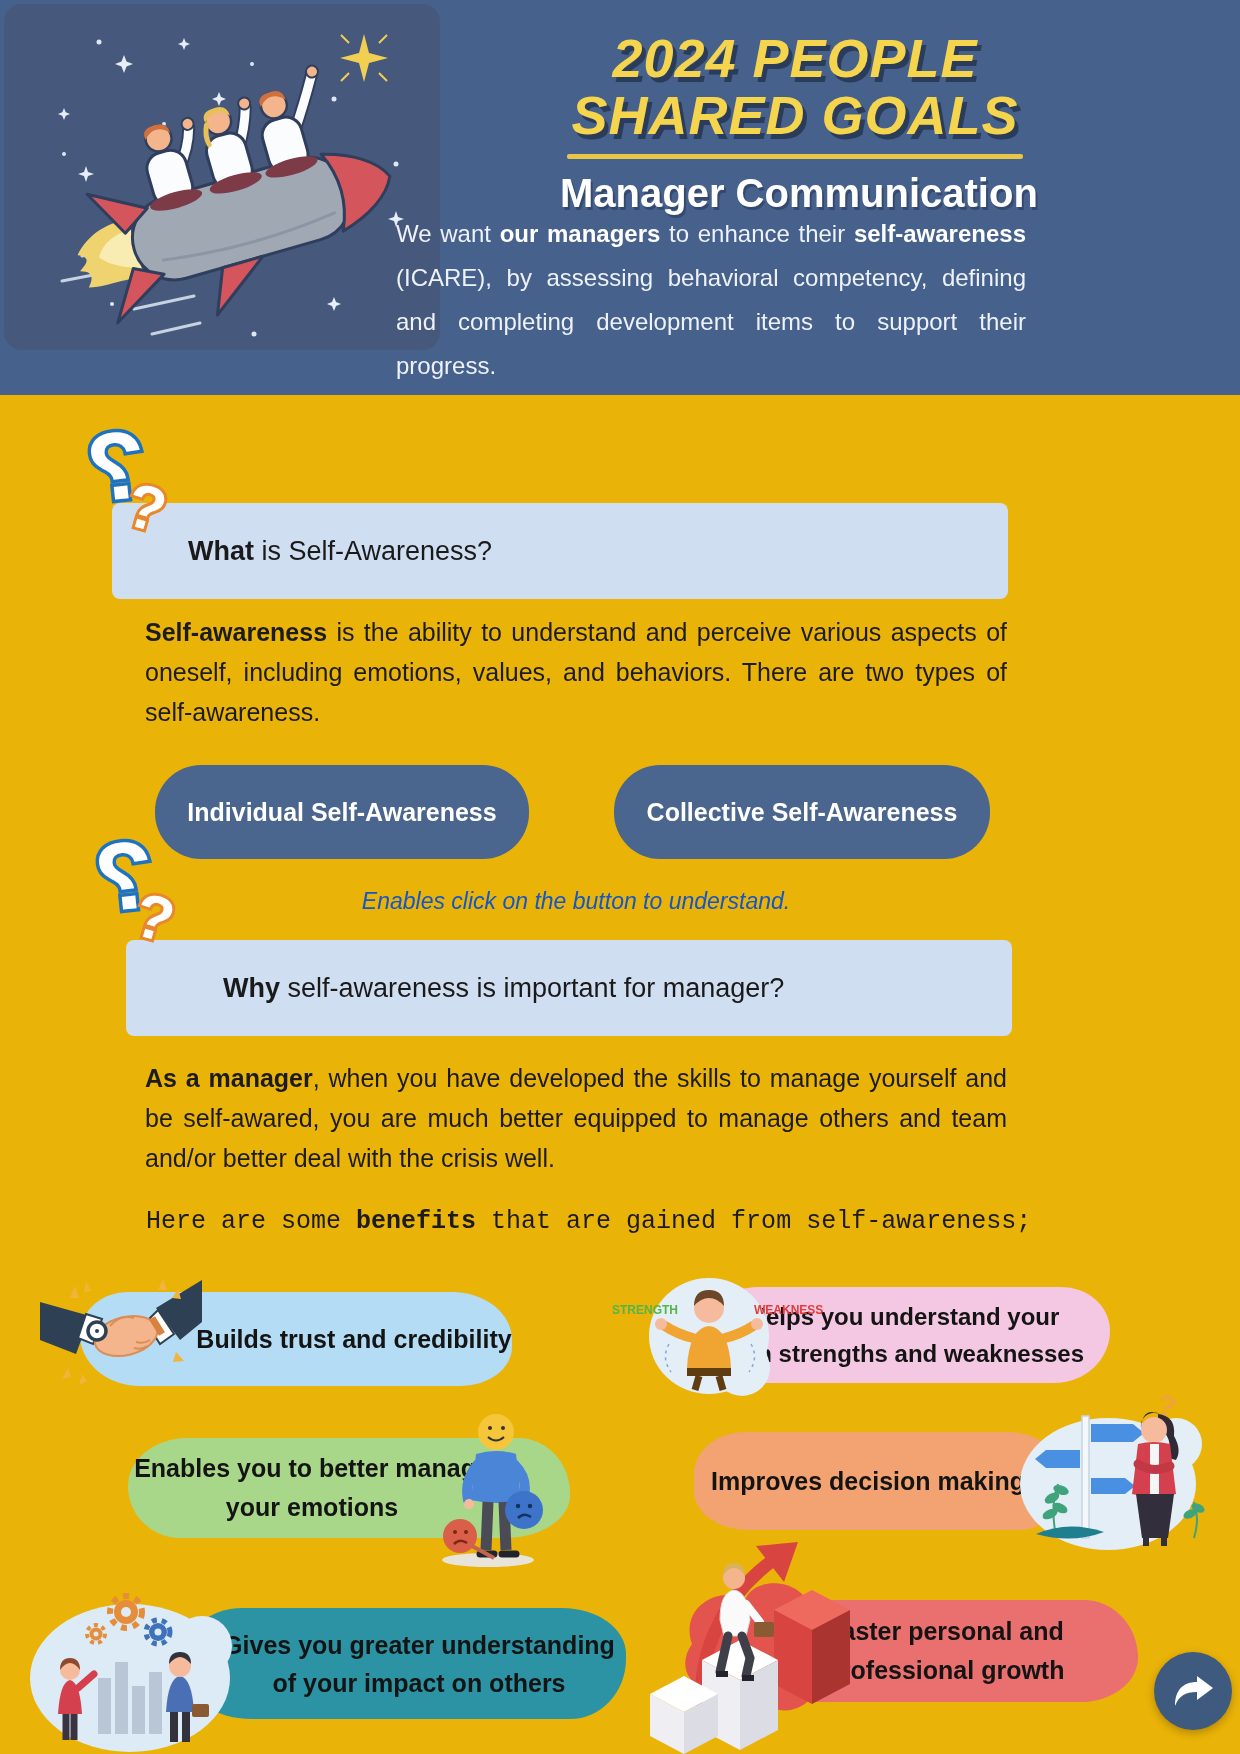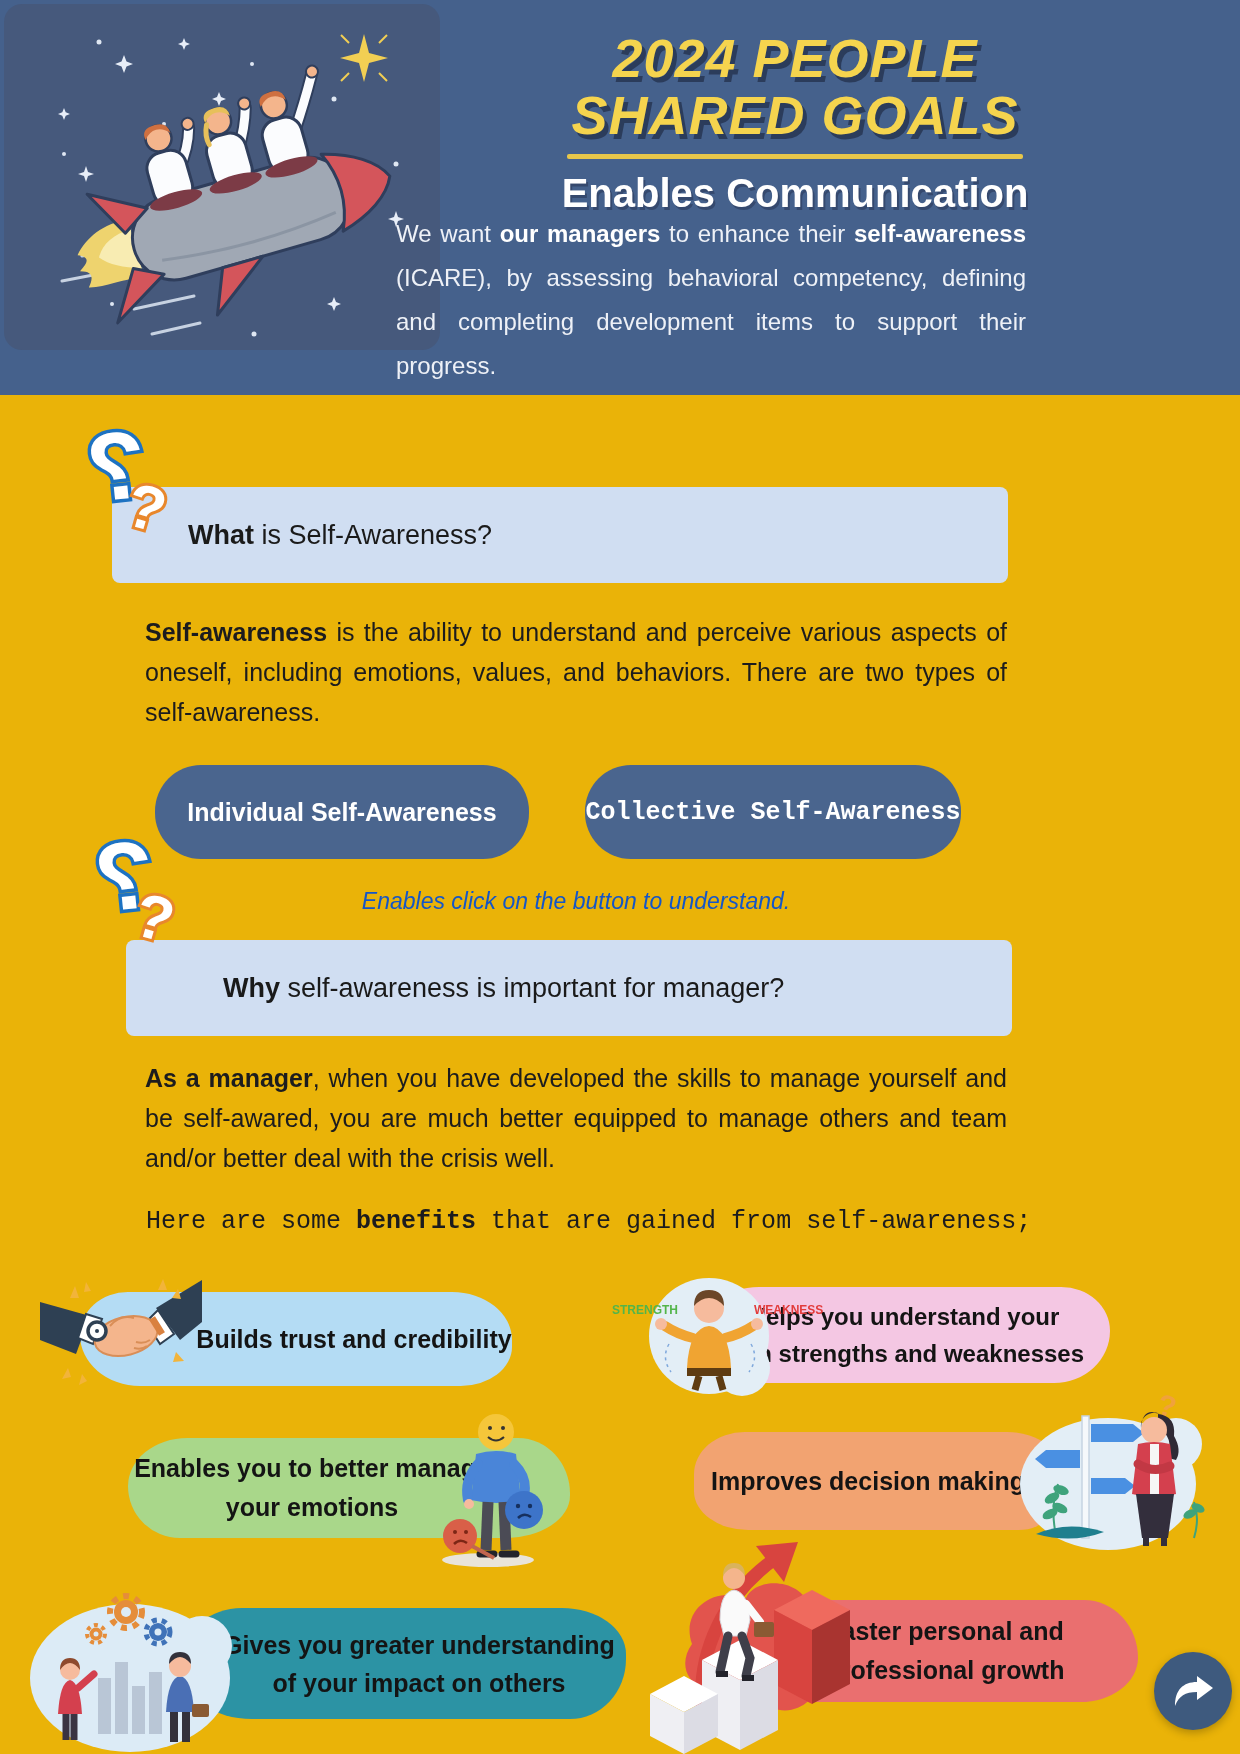--- a/index.html
+++ b/index.html
@@ -15,39 +15,39 @@
   .title-underline { width:456px; height:5px; background:#e7c64a; margin:10px auto 12px auto; border-radius:2px; }
   .subtitle { font-size:40px; font-weight:bold; color:#ffffff; white-space:nowrap;
               text-shadow:2px 3px 0 rgba(40,55,85,0.55); }
   .intro { position:absolute; left:396px; top:212px; width:630px; text-align:justify;
            font-size:24px; line-height:44px; color:#eef1f7; }
   .intro b { color:#ffffff; }
 
   
   .banner { position:absolute; background:#d0def2; border-radius:8px; display:flex; align-items:center;
             font-size:27px; color:#1a1a1a; }
-  #banner-what { left:112px; top:487px; width:896px; height:96px; padding-left:76px; }
+  #banner-what { left:112px; top:503px; width:896px; height:96px; padding-left:76px; }
   #banner-why  { left:126px; top:940px; width:886px; height:96px; padding-left:97px; }
   .q-icon { position:absolute; z-index:3; }
   #qicon-what { left:58px; top:410px; }
   #qicon-why  { left:66px; top:820px; }
 
   
   .para { position:absolute; left:145px; width:862px; font-size:25px; line-height:40px;
           color:#1c1c1e; text-align:justify; }
   #para-what { top:612px; }
   #para-why  { top:1058px; }
   #benefits-intro { position:absolute; left:146px; top:1207px; font-size:25px; color:#1c1c1e;font-family:Liberation Mono, monospace; }
 
   
   .pill { position:absolute; top:765px; height:94px; background:#4a658e; border-radius:46px;
           color:#ffffff; font-weight:bold; font-size:25px; display:flex; align-items:center;
           justify-content:center; cursor:pointer; border:none; }
   #btn-individual { left:155px; width:374px; }
-  #btn-collective { left:585px; width:376px;font-family:Liberation Mono, monospace; }
+  #btn-collective { left:614px; width:376px; }
   #hint { position:absolute; left:145px; top:888px; width:862px; text-align:center;
           font-style:italic; font-size:23px; color:#1456c8; }
 
   
   .blob { position:absolute; display:flex; align-items:center; justify-content:center;
           text-align:center; font-weight:bold; color:#141414; z-index:1; }
   .blob .blob-text { display:block; }
   #blob-trust     { left:80px;  top:1292px; width:432px; height:94px;  background:#b4dcf4;
                     border-radius:56px 70px 60px 70px / 50px 56px 46px 60px; font-size:25px; padding-left:116px; }
   #blob-strengths { left:698px; top:1287px; width:412px; height:96px;  background:#f4c7e3;
@@ -158,21 +158,21 @@
           <path d="M287,112 q-2,-12 13,-12 q13,0 13,12 q-6,-7 -13,-7 q-7,0 -13,7 z" fill="#cf7040"></path>
           <ellipse cx="300" cy="178" rx="27" ry="8" fill="#7c3b46"></ellipse>
         </g>
       </g>
     </svg>
 
     <div class="title-wrap">
       <div class="title-line">2024 PEOPLE</div>
       <div class="title-line">SHARED GOALS</div>
       <div class="title-underline"></div>
-      <div class="subtitle">Enables Communication</div>
+      <div class="subtitle">Manager Communication</div>
     </div>
 
     <p class="intro"><span>We want </span><b>our managers</b><span> to enhance their </span><b>self-awareness</b><span> (ICARE), by assessing behavioral competency, defining and completing development items to support their progress.</span></p>
   </div>
 
   <svg class="q-icon" id="qicon-what" width="140" height="128" viewBox="0 0 140 128">
     <text x="16" y="90" font-size="96" font-weight="bold" fill="#ffffff" stroke="#1d72c2" stroke-width="7" paint-order="stroke" transform="translate(104,0) scale(-1,1) rotate(6 52 60)">?</text>
     <text x="70" y="120" font-size="62" font-weight="bold" fill="#ffffff" stroke="#e8872c" stroke-width="6" paint-order="stroke" transform="rotate(16 92 96)">?</text>
   </svg>
 

